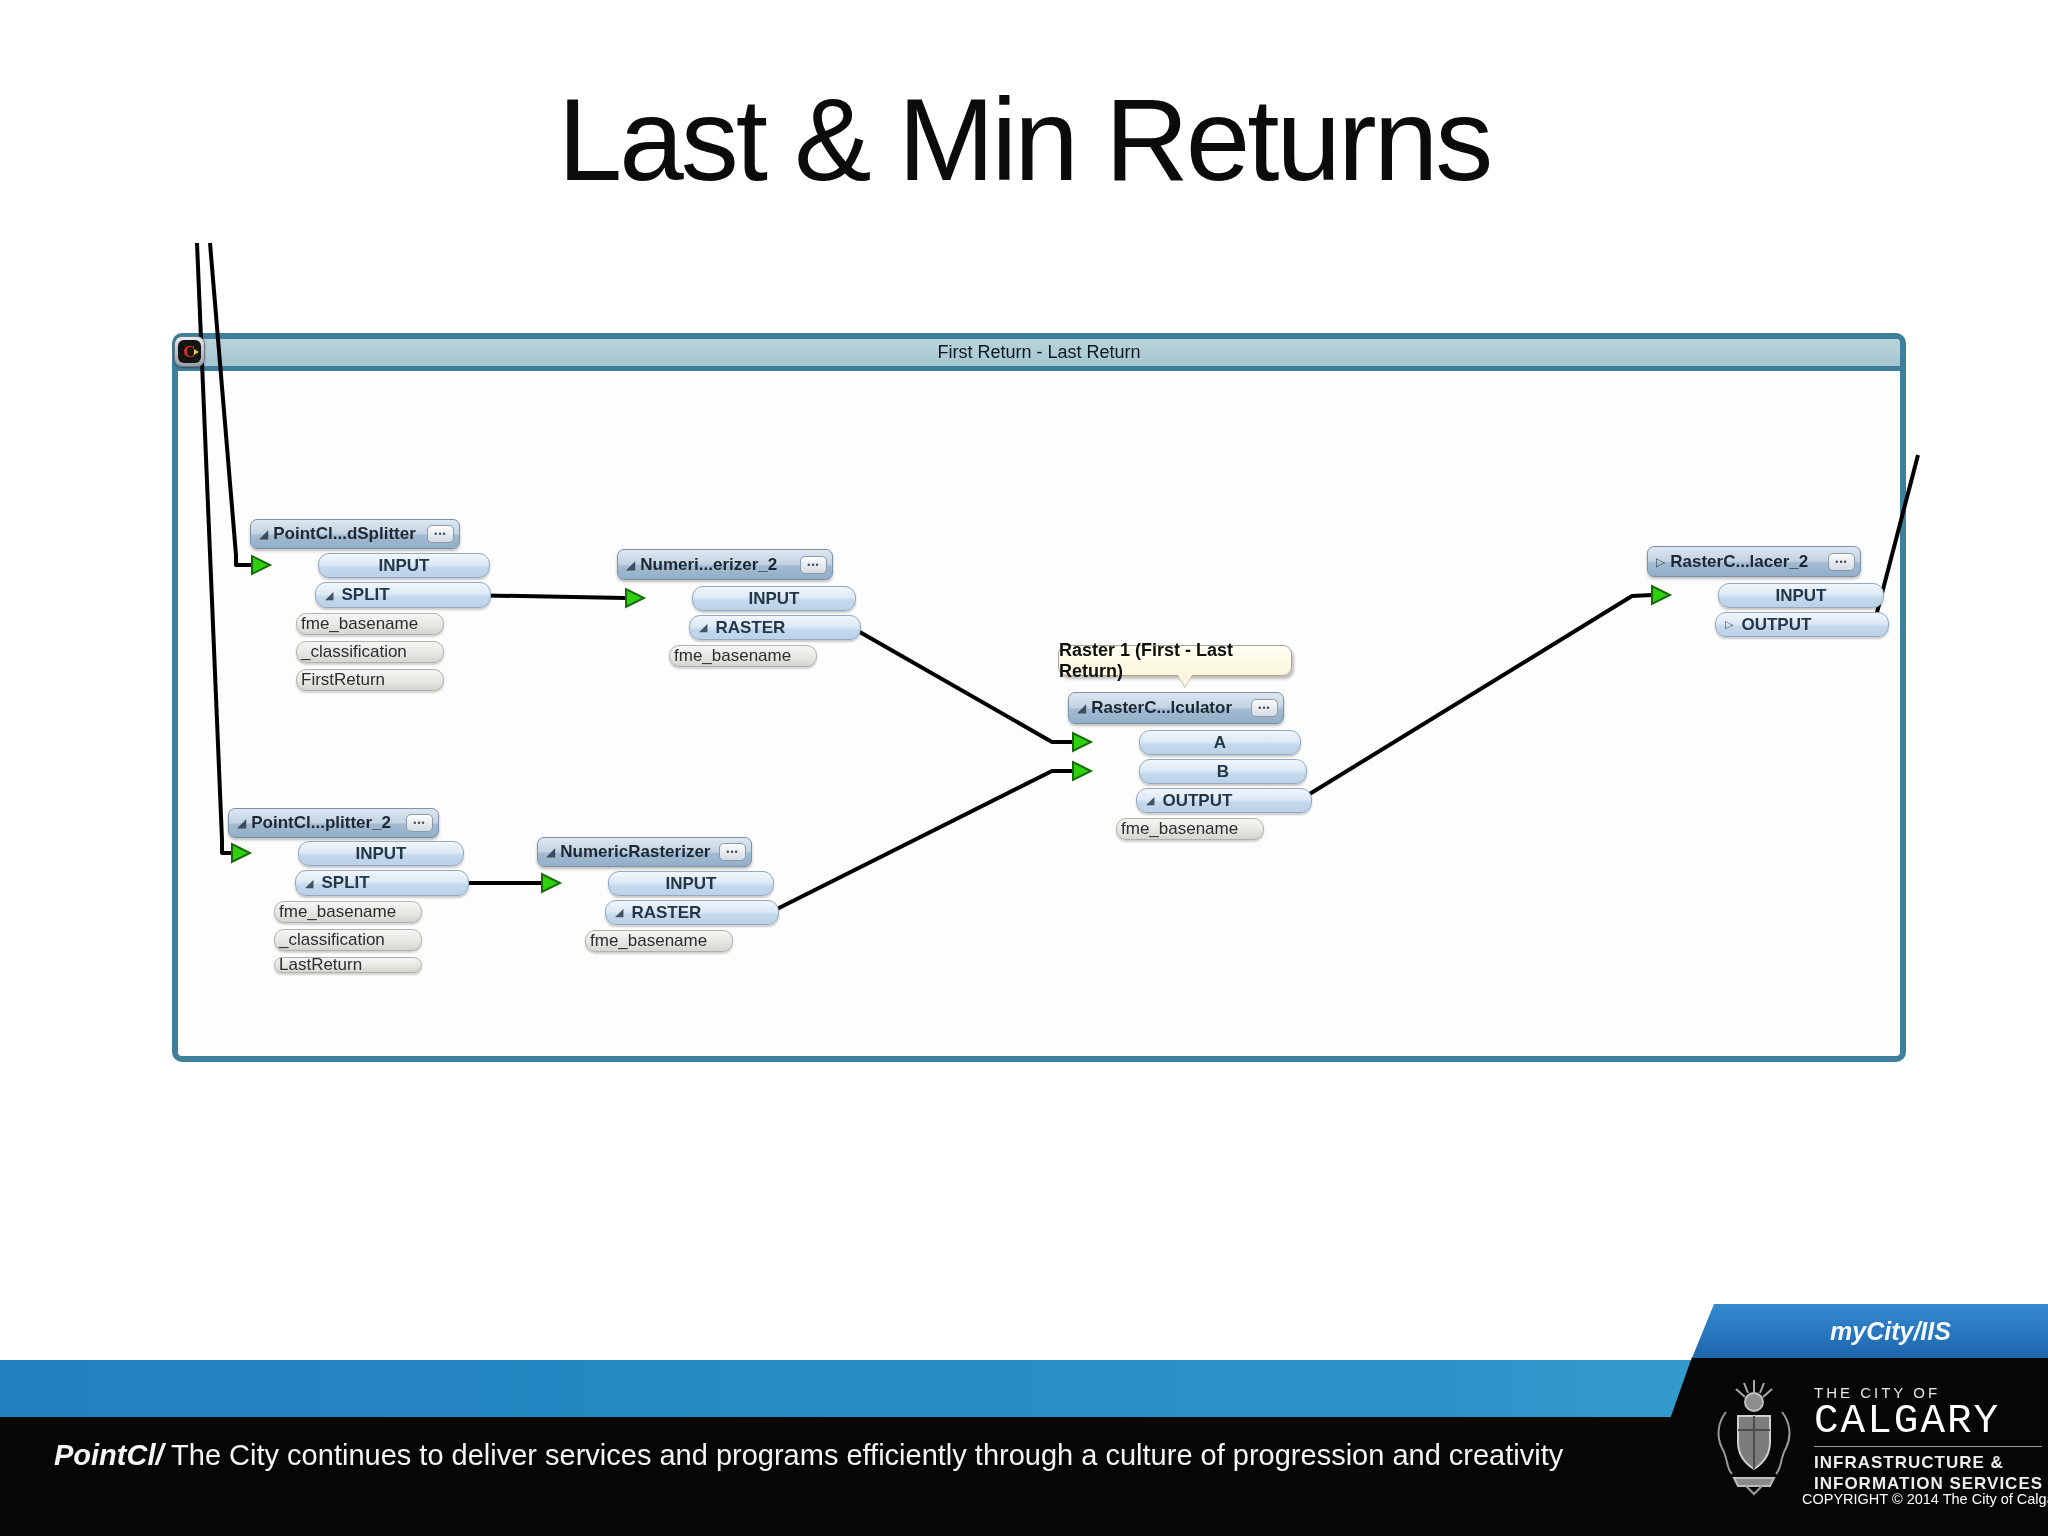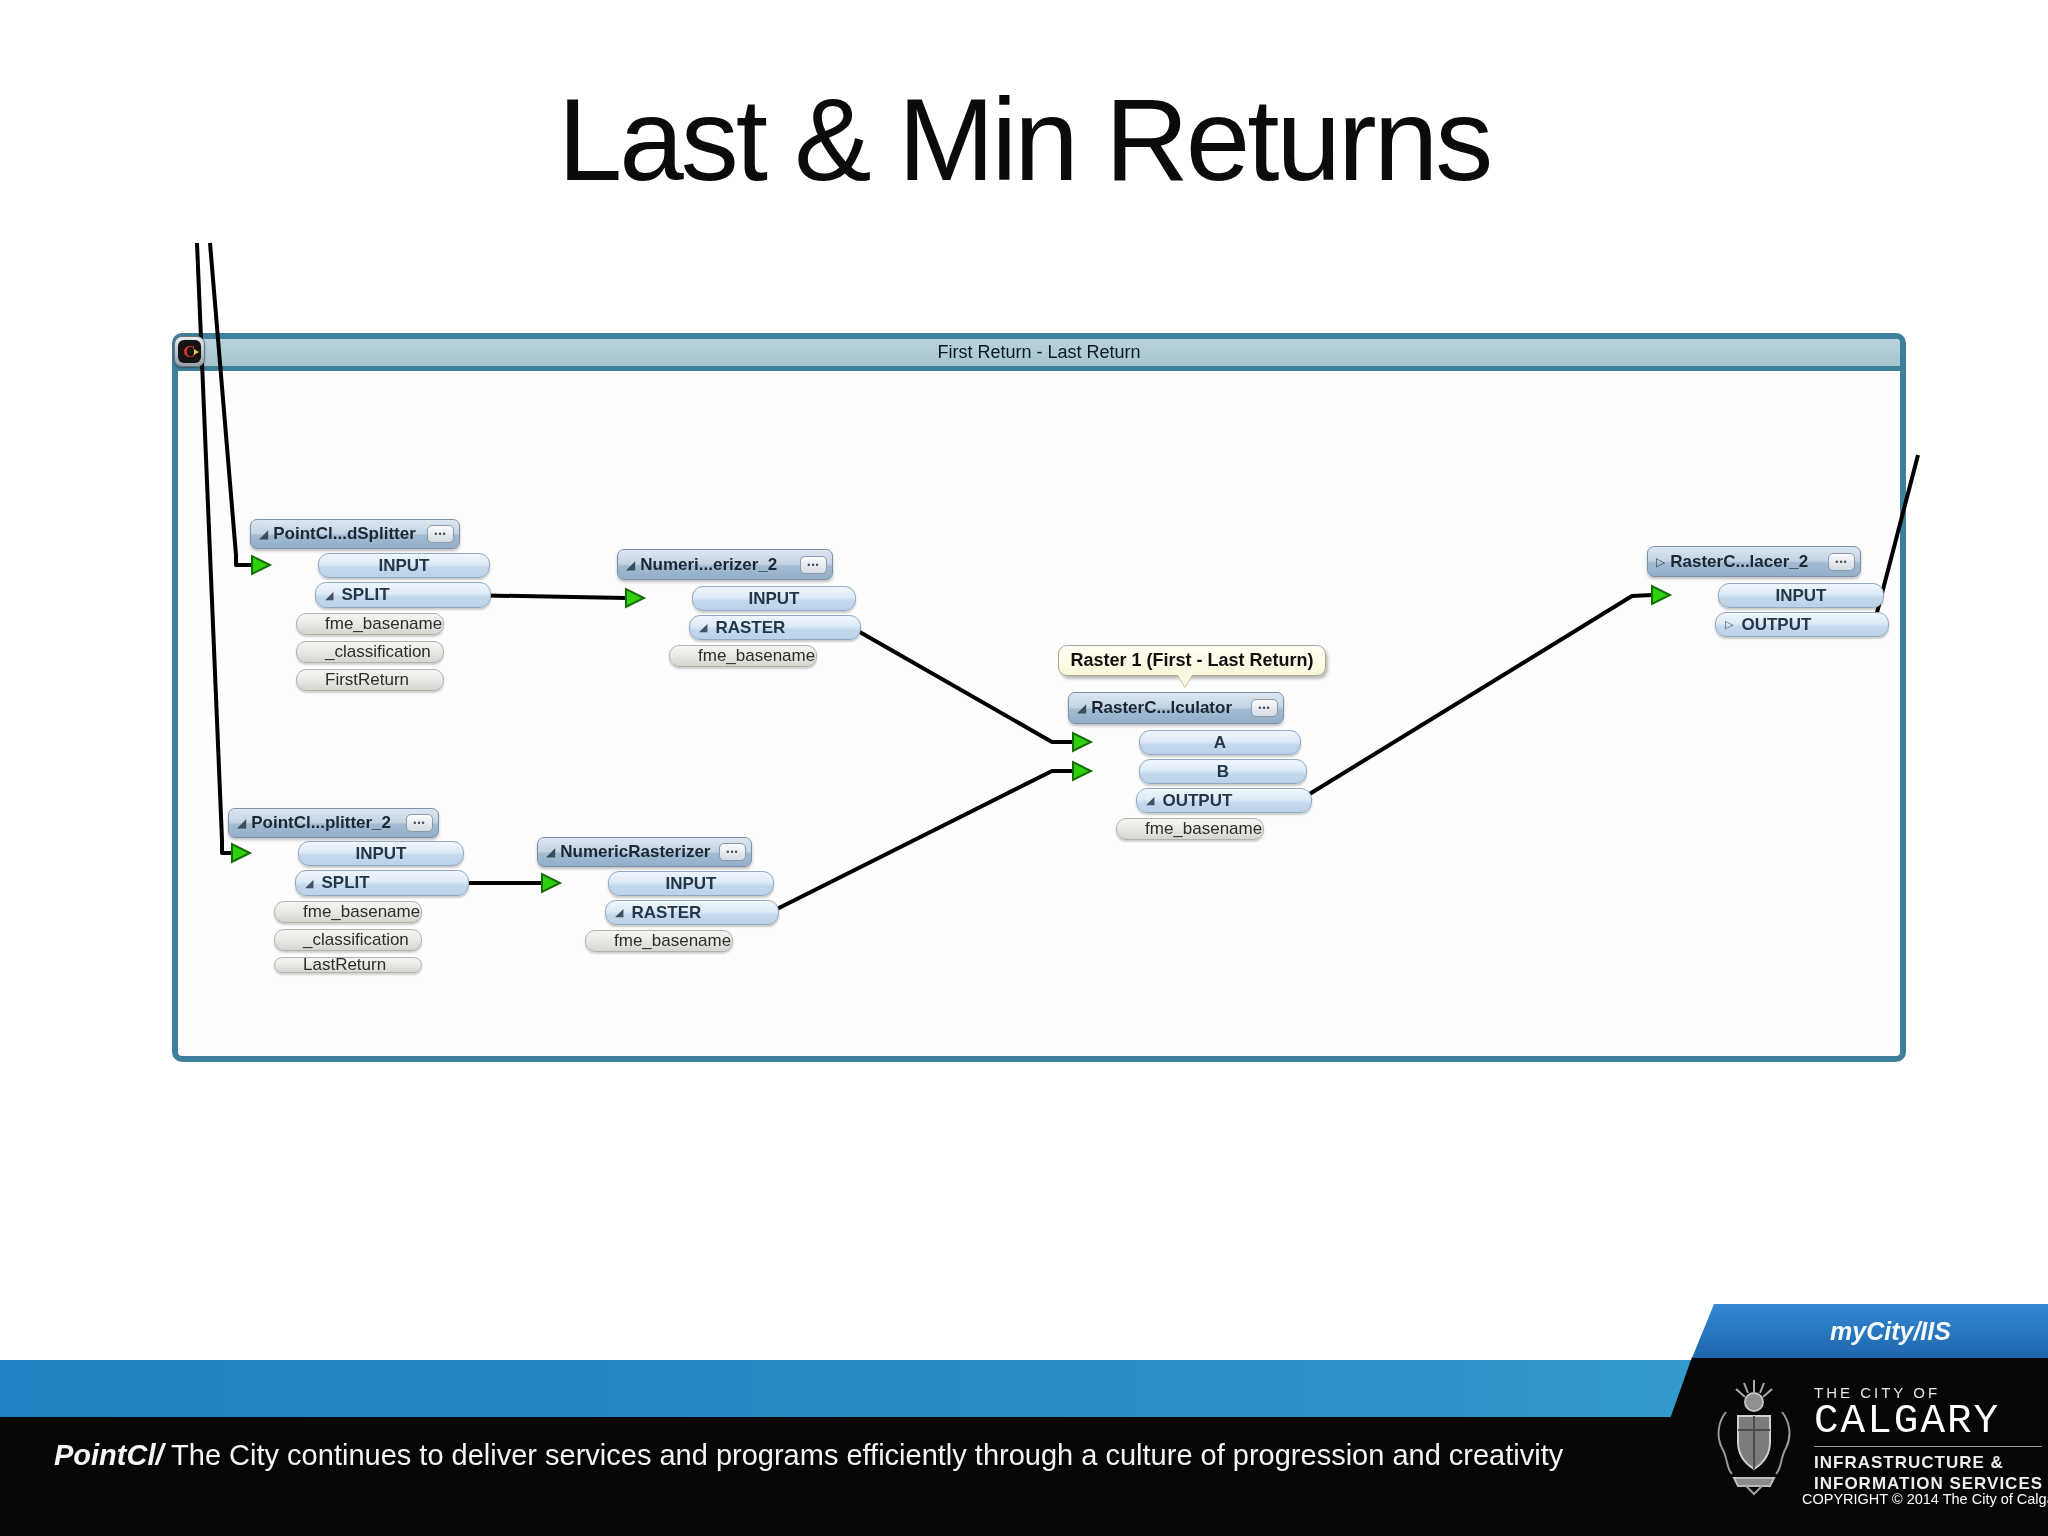--- a/index.html
+++ b/index.html
@@ -38,27 +38,27 @@
   .menu-btn { width:27px; height:18px; margin-right:5px; border-radius:5px;
     border:1px solid #8c9aa9; background:linear-gradient(180deg,#fbfcfd,#d4dbe2);
     display:flex; align-items:center; justify-content:center;
     font-size:9px; letter-spacing:1px; color:#45555f; font-weight:400; }
   .port { position:absolute; z-index:5; display:flex; align-items:center; justify-content:center;
     border:1px solid #92a9c1; border-radius:11px;
     background:linear-gradient(180deg,#f0f6fc 0%, #ddeaf6 45%, #c3d8ec 60%, #bcd2e8 100%);
     box-shadow:0 2px 2px rgba(0,0,0,.2); font-size:17px; font-weight:700; color:#243648;margin-left:48px; }
   .port.expander { justify-content:flex-start; padding-left:9px; }
   .port.expander .tri { font-size:11px; color:#42525f; margin-right:8px; font-weight:400; }
-  .attr { position:absolute; z-index:5; display:flex; align-items:center; padding-left:28px;
+  .attr { position:absolute; z-index:5; display:flex; align-items:center; padding-left:4px;
     border:1px solid #b2b2ad; border-radius:10px;
     background:linear-gradient(180deg,#f5f5f2 0%, #e8e8e4 50%, #d6d6d1 100%);
     box-shadow:0 2px 2px rgba(0,0,0,.18); font-size:17px; font-weight:400; color:#2d2d2d; white-space:nowrap; }
 
   
-  .tooltip { position:absolute; left:1058px; top:645px; width:268px; height:31px; z-index:8;
+  .tooltip { position:absolute; left:1058px; top:645px; width:234px; height:31px; z-index:8;
     background:linear-gradient(180deg,#fffef2,#faf7dc); border:1px solid #a8a793; border-radius:9px;
     box-shadow:2px 3px 3px rgba(0,0,0,.25); display:flex; align-items:center; justify-content:center;
     font-size:18px; font-weight:700; color:#101010; }
   .tooltip::after { content:""; position:absolute; left:118px; bottom:-12px;
     border-top:13px solid #faf7dc; border-left:8px solid transparent; border-right:8px solid transparent;
     filter:drop-shadow(0 1px 0 #a8a793); }
 
   
   svg.wires { position:absolute; left:0; top:0; z-index:4; pointer-events:none; }
   svg.wires .wire { fill:none; stroke:#000; stroke-width:4; stroke-linejoin:round; }

